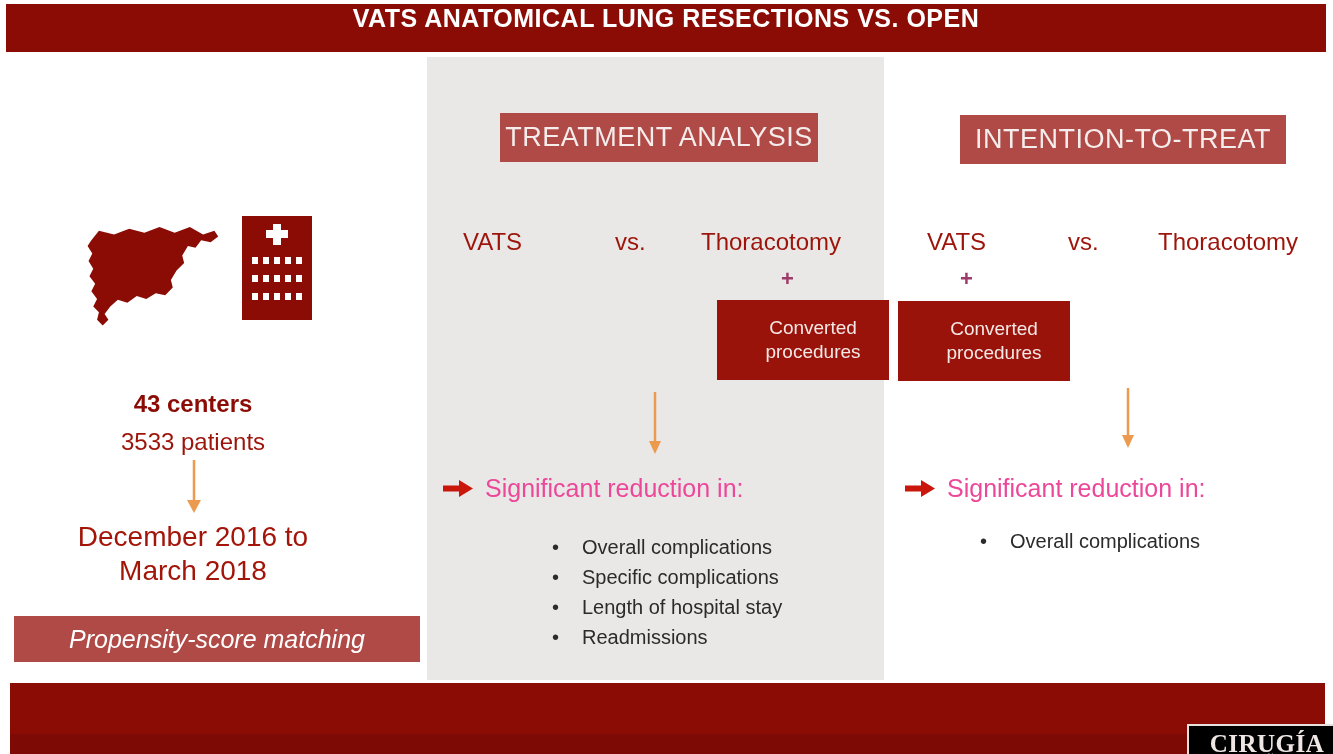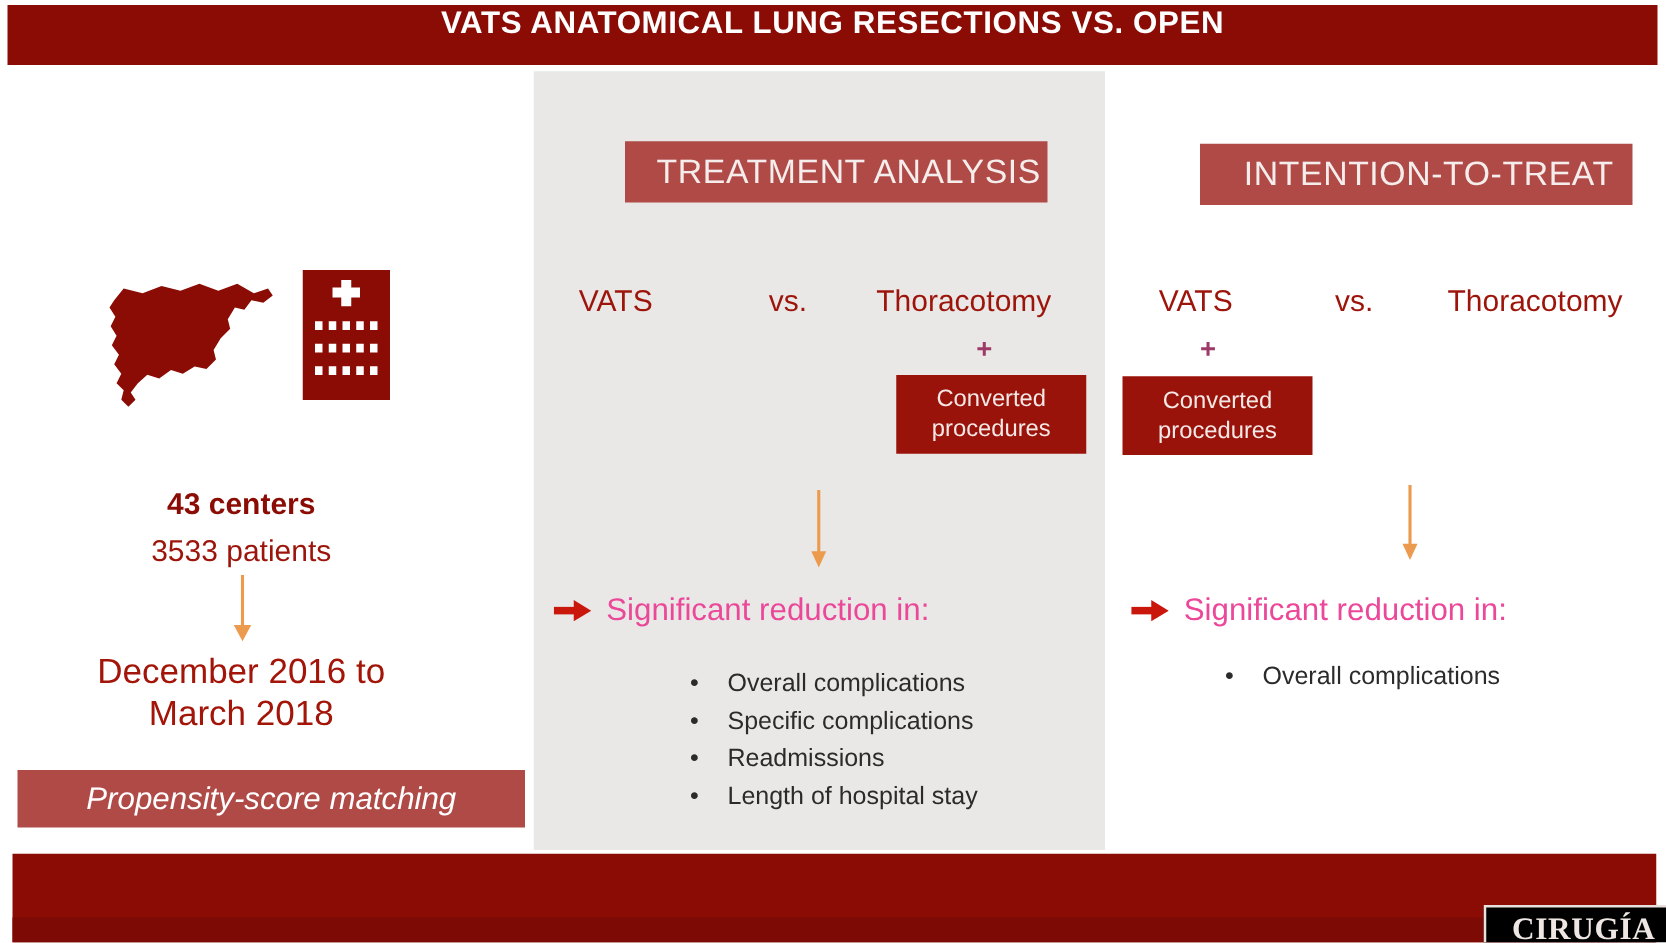--- a/index.html
+++ b/index.html
@@ -23,30 +23,30 @@
             color:#9C140A;font-size:24px;}
   .left-arrow{position:absolute;left:184px;top:460px;}
   .period{position:absolute;left:28px;top:520px;width:330px;text-align:center;
           color:#A31509;font-size:28px;line-height:34px;}
   .propensity{position:absolute;left:14px;top:616px;width:406px;height:46px;background:#AF4A46;
               display:flex;align-items:center;justify-content:center;}
   .propensity span{color:#ffffff;font-style:italic;font-size:25px;}
 
   
   .hdr-box{position:absolute;height:49px;background:#AF4A46;display:flex;align-items:center;
-           justify-content:center;padding-left:20px;}
+           justify-content:center;}
   .hdr-box span{color:#F5EDEC;font-size:27px;letter-spacing:.5px;}
   .hdr-treatment{left:500px;top:113px;width:318px;}
   .hdr-itt{left:960px;top:115px;width:326px;}
 
   
   .cmp{position:absolute;color:#9C140A;font-size:24px;}
   .plus{position:absolute;color:#9E3A68;font-size:22px;font-weight:bold;}
-  .conv-box{position:absolute;width:152px;height:63px;background:#9A130A;display:flex;
-            align-items:center;justify-content:center;text-align:center;}
+  .conv-box{position:absolute;width:152px;height:80px;background:#9A130A;display:flex;
+            align-items:center;justify-content:center;text-align:center;padding-left:20px;}
   .conv-box span{color:#F3E8E6;font-size:19px;line-height:24px;}
 
   .down-arrow{position:absolute;}
 
   .reduction{position:absolute;display:flex;align-items:center;gap:12px;}
   .reduction .txt{color:#ec4899;font-size:25px;}
 
   ul.bullets{position:absolute;margin:0;padding:0;list-style:none;}
   ul.bullets li{position:relative;padding-left:32px;color:#2B2B2B;font-size:20px;
                 line-height:30px;}
@@ -146,22 +146,22 @@
     <svg width="30" height="17" viewBox="0 0 30 17">
       <rect x="0" y="5.5" width="17" height="6" fill="#C9170C"></rect>
       <polygon points="16,0 30,8.5 16,17" fill="#C9170C"></polygon>
     </svg>
     <span class="txt">Significant reduction in:</span>
   </div>
 
   <ul class="bullets" style="left:550px;top:532px;">
     <li>Overall complications</li>
     <li>Specific complications</li>
+    <li>Length of hospital stay</li>
     <li>Readmissions</li>
-    <li>Length of hospital stay</li>
   </ul>
 
   <div class="hdr-box hdr-itt">
     <span>INTENTION-TO-TREAT</span>
   </div>
 
   <span class="cmp" style="left:927px;top:228px;">VATS</span>
   <span class="cmp" style="left:1068px;top:228px;">vs.</span>
   <span class="cmp" style="left:1158px;top:228px;">Thoracotomy</span>
 

